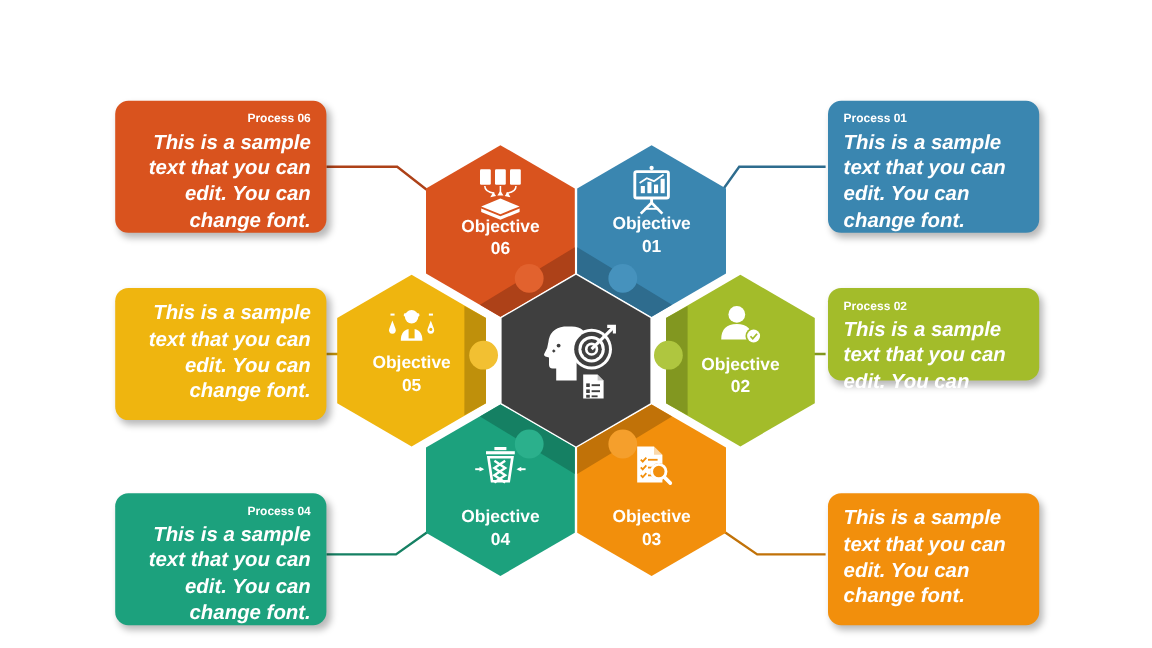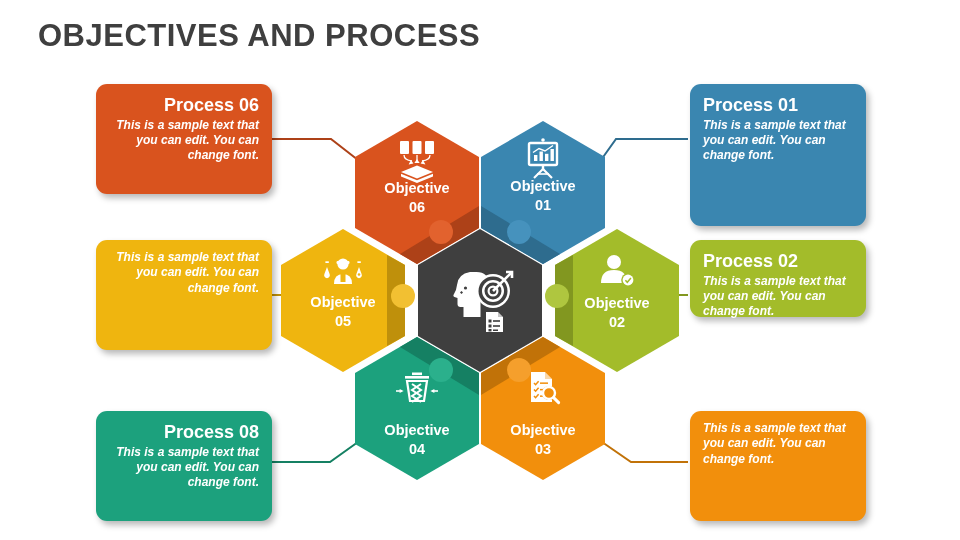--- a/index.html
+++ b/index.html
@@ -35,48 +35,47 @@
   .card{
     position:absolute;
     width:176px;
     border-radius:11px;
     box-sizing:border-box;
     padding:10px 13px 12px 13px;
     color:#ffffff;
     box-shadow:3px 4px 6px rgba(0,0,0,0.28);
   }
   .card .c-title{
-    font-size:18px;
+    font-size:10px;
     font-weight:bold;
     line-height:1.25;
     margin-bottom:1px;
   }
   .card .c-body{
-    font-size:12px;
+    font-size:17px;
     font-style:italic;
     font-weight:bold;
     line-height:1.28;
   }
   .card.right-al{ text-align:right; }
   .card.left-al{ text-align:left; }
 
   
   #card-06{ left:96px;  top:84px;  height:110px; background:#d9531e; }
   #card-05{ left:96px;  top:240px; height:110px; background:#efb50f; }
   #card-04{ left:96px;  top:411px; height:110px; background:#1ca17d; }
-  #card-01{ left:690px; top:84px;  height:142px; background:#3a86b0; }
+  #card-01{ left:690px; top:84px;  height:110px; background:#3a86b0; }
   #card-02{ left:690px; top:240px; height:77px; background:#a3bc2a; }
   #card-03{ left:690px; top:411px; height:110px; background:#f28f0c; }
 </style>
 </head>
 <body>
 
 <div id="slide" style="background: rgb(255, 255, 255);">
 
-  <div id="title" style="color: rgb(63, 63, 63);">OBJECTIVES AND PROCESS</div>
 
   <svg id="art" viewBox="0 0 960 540">
 
     <g fill="none" stroke-width="2">
 
       <path stroke="#ad4118" d="M272,139 L331,139 L358,160"></path>
 
       <path stroke="#bf900b" d="M272,295 L300,295"></path>
 
       <path stroke="#158063" d="M272,462 L330,462 L358,442"></path>
@@ -264,21 +263,21 @@
   <div class="card right-al" id="card-06" style="background: rgb(217, 83, 30);">
     <div class="c-title">Process 06</div>
     <div class="c-body">This is a sample text that you can edit. You can change font.</div>
   </div>
 
   <div class="card right-al" id="card-05" style="background: rgb(239, 181, 15);">
     <div class="c-body">This is a sample text that you can edit. You can change font.</div>
   </div>
 
   <div class="card right-al" id="card-04" style="background: rgb(28, 161, 125);">
-    <div class="c-title">Process 08</div>
+    <div class="c-title">Process 04</div>
     <div class="c-body">This is a sample text that you can edit. You can change font.</div>
   </div>
 
   <div class="card left-al" id="card-01" style="background: rgb(58, 134, 176);">
     <div class="c-title">Process 01</div>
     <div class="c-body">This is a sample text that you can edit. You can change font.</div>
   </div>
 
   <div class="card left-al" id="card-02" style="background: rgb(163, 188, 42);">
     <div class="c-title">Process 02</div>

